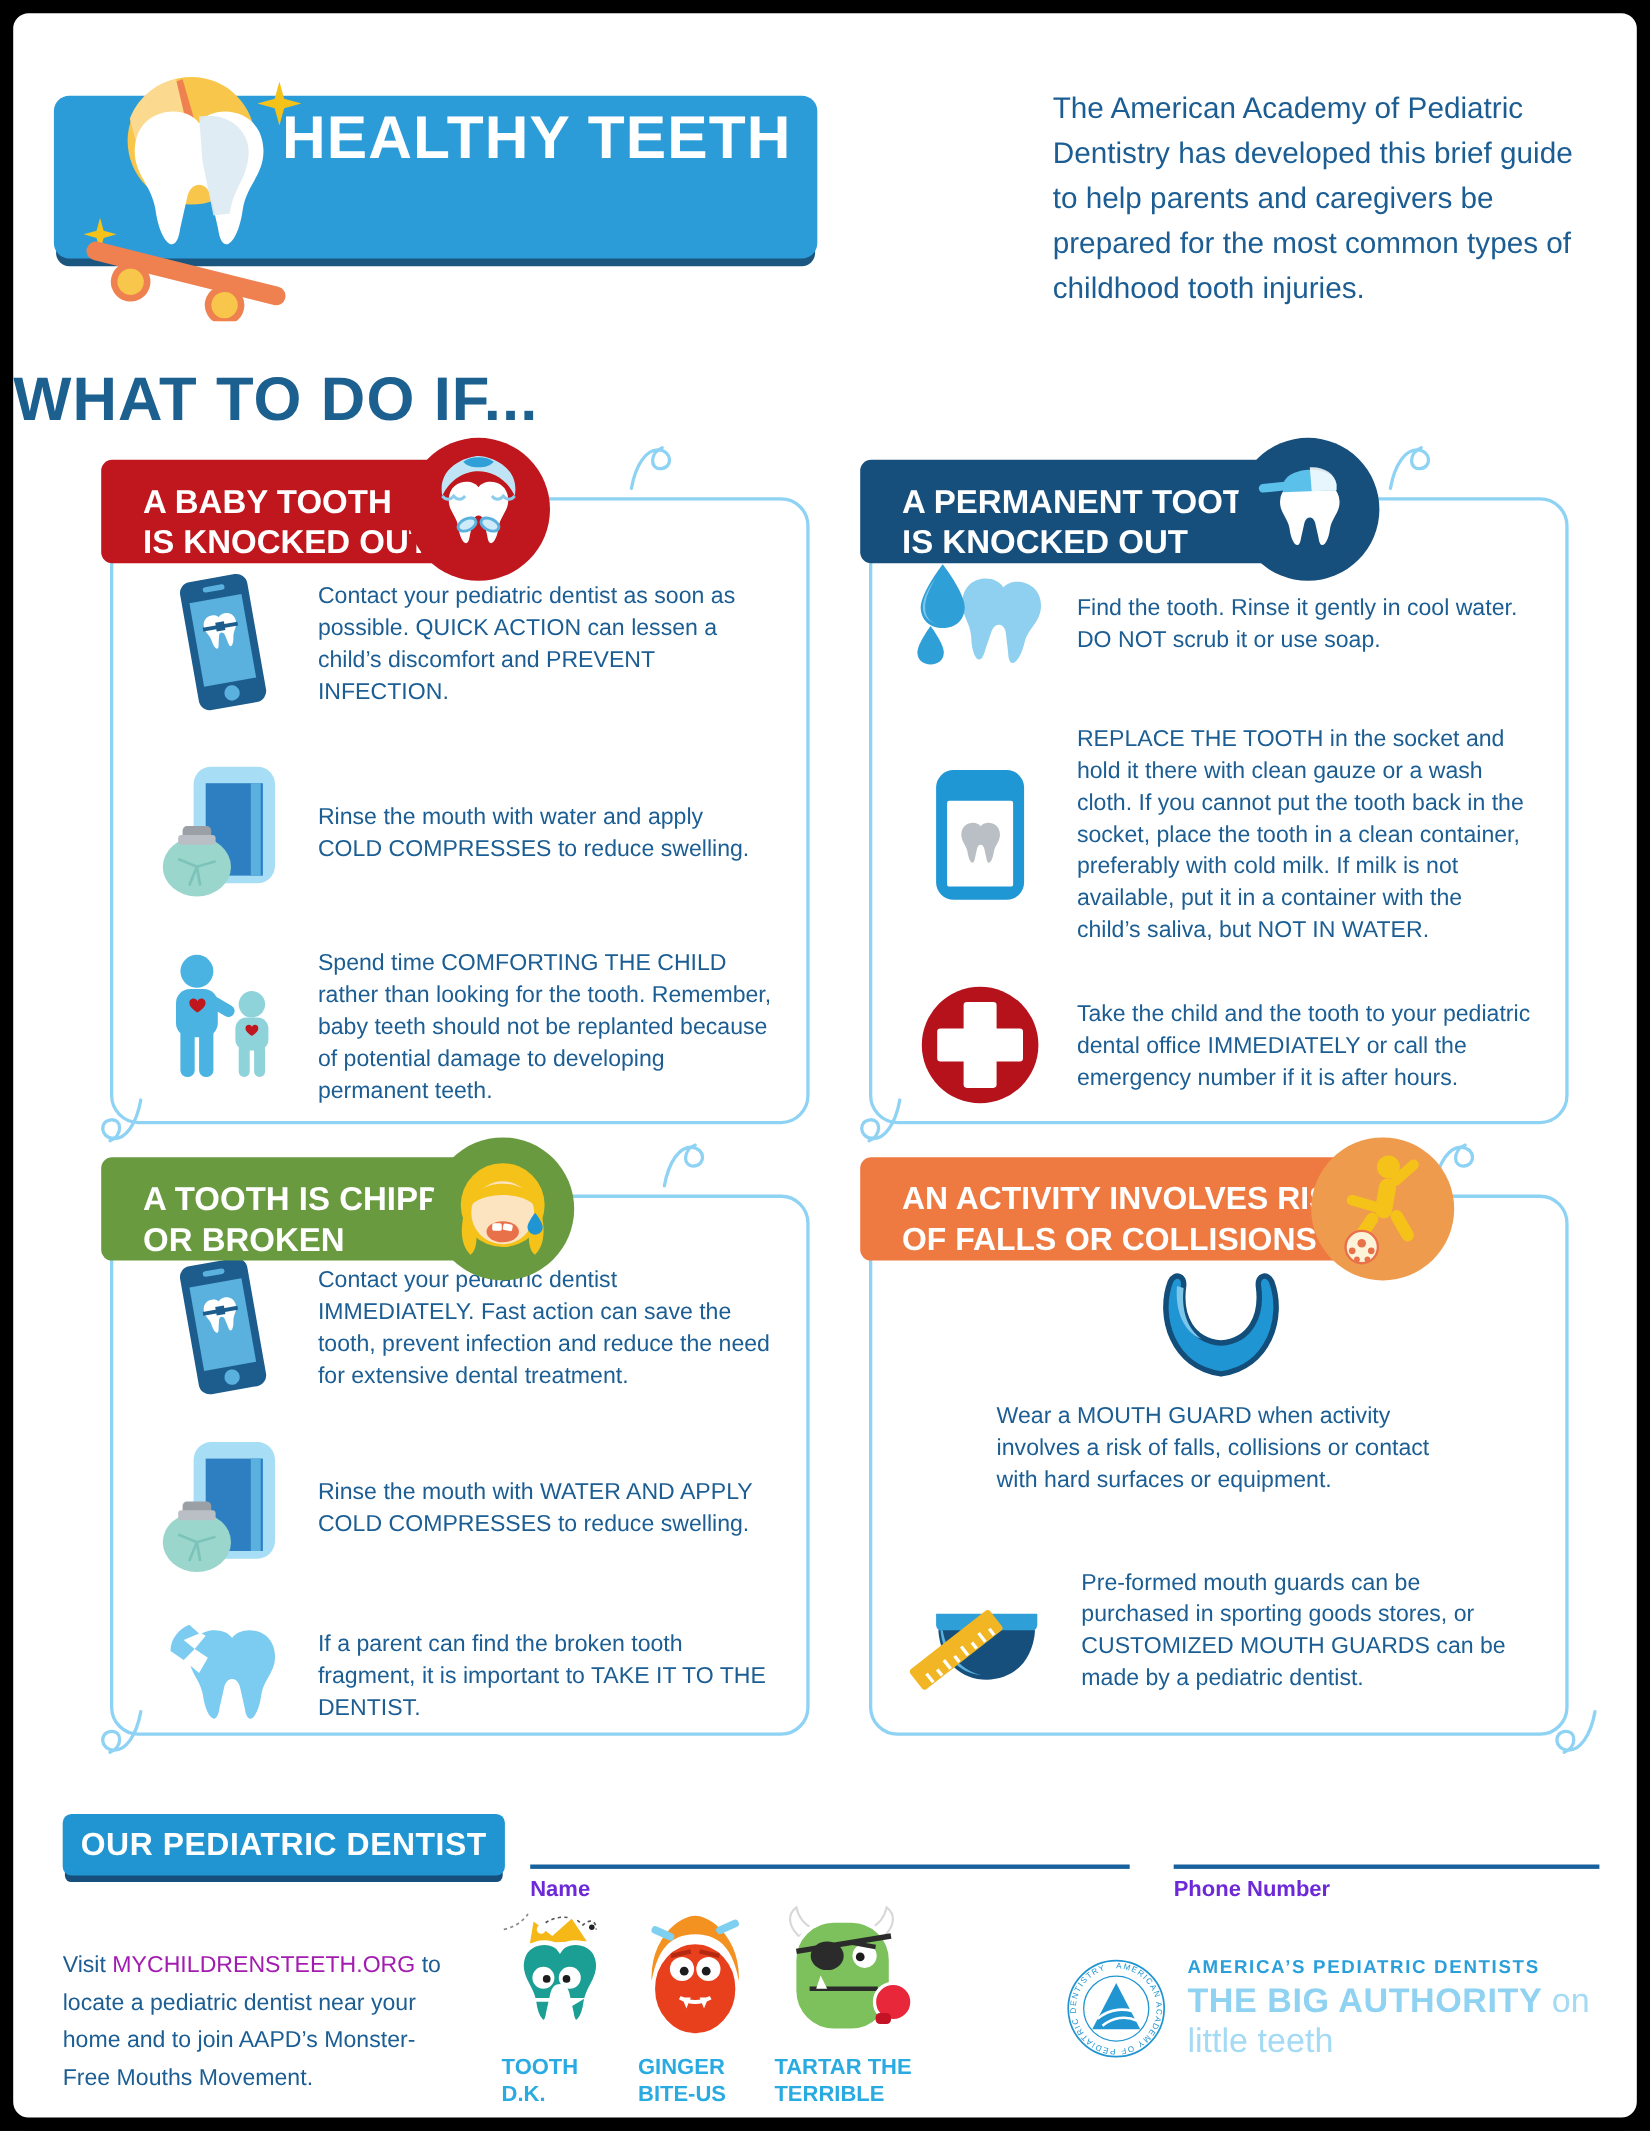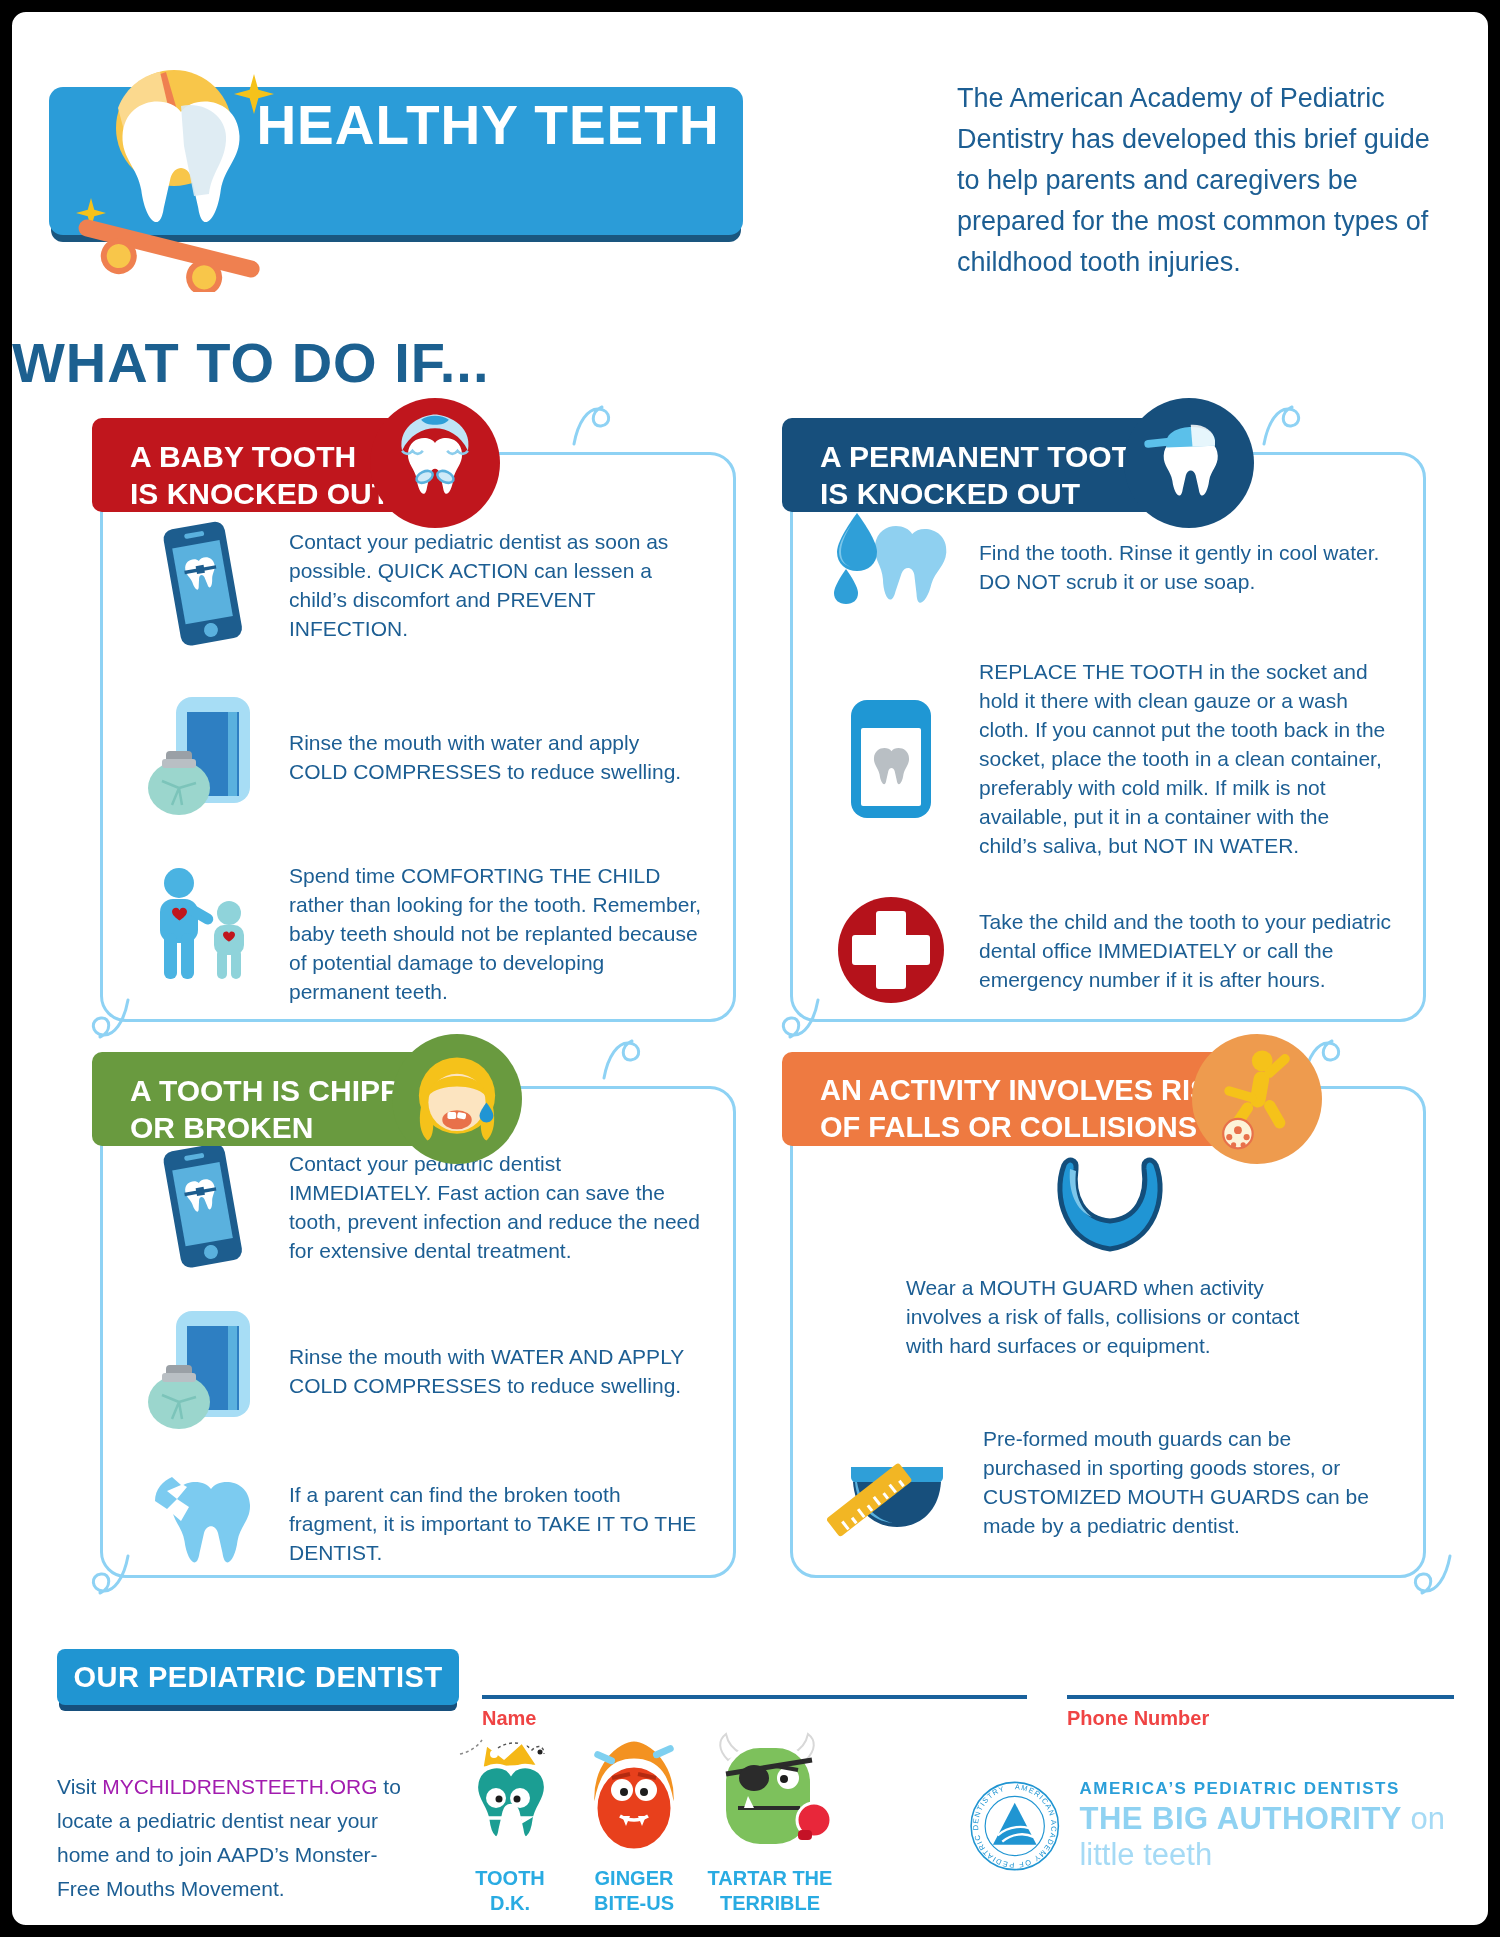--- a/index.html
+++ b/index.html
@@ -21,25 +21,25 @@
   .qbanner{position:absolute;height:94px;border-radius:10px;color:#fff;font-weight:bold;font-size:30px;line-height:37px;display:flex;flex-direction:column;justify-content:flex-end;padding-left:38px;z-index:3;box-sizing:border-box;}
   .qbadge{position:absolute;width:130px;height:130px;border-radius:50%;z-index:4;display:flex;align-items:center;justify-content:center;}
   .item{display:flex;align-items:center;padding:0 30px 0 34px;}
   .item-icon{flex:0 0 128px;display:flex;justify-content:center;align-items:center;}
   .item-text{color:#1c5e93;font-size:21px;line-height:29px;padding-left:24px;max-width:432px;}
   .loop{position:absolute;z-index:2;}
 
   
   .ft-banner{position:absolute;left:45px;top:1637px;width:402px;height:56px;background:#2095d2;border-radius:8px;color:#fff;font-weight:bold;font-size:29px;display:flex;align-items:center;justify-content:center;box-shadow:0 8px 0 -2px #174f7c;letter-spacing:0.5px;}
   .field-line{position:absolute;border-top:4px solid #19619c;}
-  .field-label{position:absolute;color:#ef4444;font-size:20px;font-weight:bold;}
+  .field-label{position:absolute;color:#6d28d9;font-size:20px;font-weight:bold;}
   .visit{position:absolute;left:45px;top:1758px;width:360px;color:#1c5e93;font-size:21px;line-height:34px;}
   .visit a{color:#a21caf;text-decoration:none;}
   .monsters{position:absolute;left:444px;top:1720px;display:flex;gap:16px;align-items:flex-start;}
-  .monster{text-align:center;width:108px;}
+  .monster{text-align:left;width:108px;}
   .monster.wide{width:132px;}
   .monster-label{margin-top:8px;color:#29abe2;font-weight:bold;font-size:20px;line-height:25px;}
   .brand{position:absolute;left:956px;top:1756px;display:flex;align-items:center;gap:18px;}
   .brand-text .t1{color:#2b9fd9;font-weight:bold;font-size:17px;letter-spacing:1.5px;}
   .brand-text .t2{margin-top:2px;font-size:31px;}
   .brand-text .t2 .bold{color:#8fd2f2;font-weight:bold;letter-spacing:0.5px;}
   .brand-text .t2 .light{color:#a5daf5;}
 </style>
 </head>
 <body>

